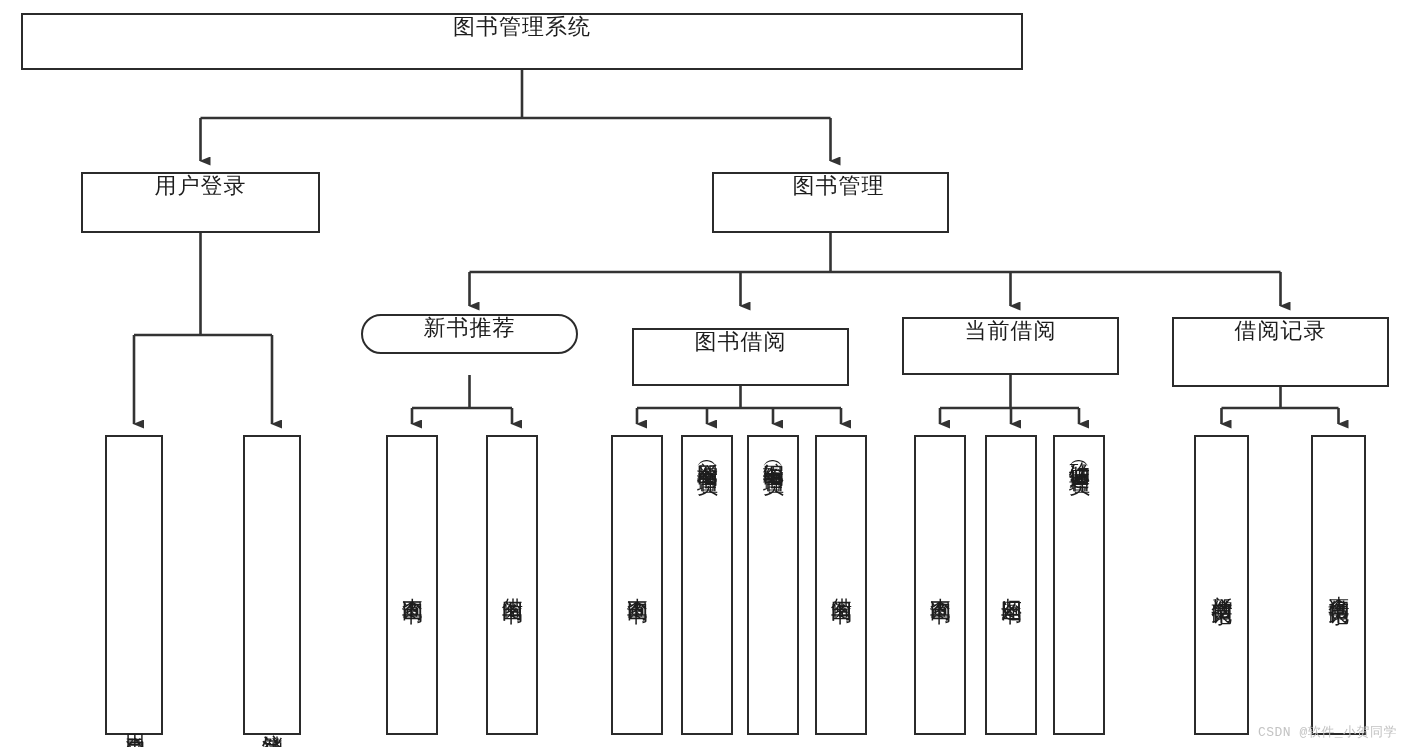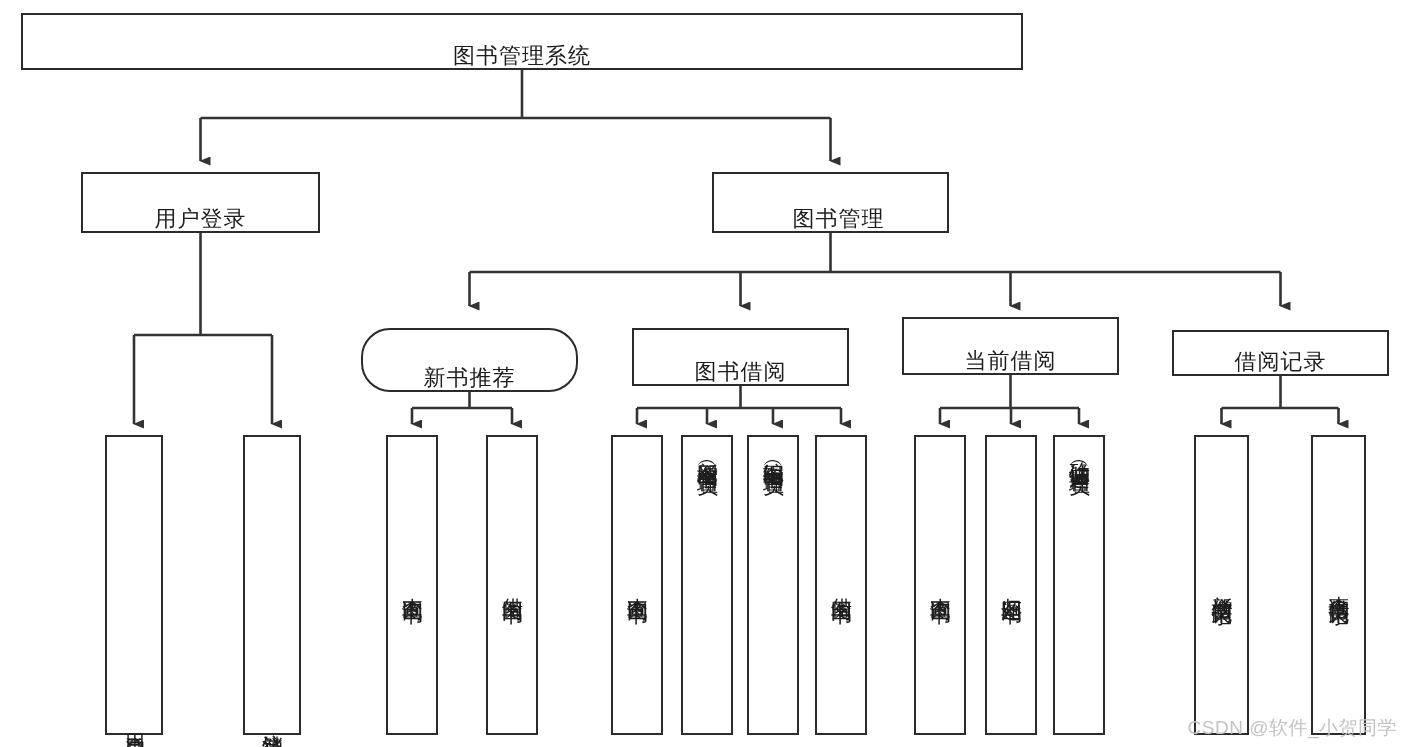--- a/index.html
+++ b/index.html
@@ -22,21 +22,21 @@
     top: 0;
     width: 1405px;
     height: 747px;
   }
   .node {
     position: absolute;
     box-sizing: border-box;
     background: #ffffff;
     border: 2px solid #2b2b2b;
     display: flex;
-    align-items: flex-end;
+    align-items: flex-start;
     justify-content: center;
     z-index: 2;
   }
   .node-h .node-label {
     font-size: 22px;
     line-height: 1.1;
     color: #1d1d1d;
     letter-spacing: 1px;
     white-space: nowrap;
   }
@@ -58,26 +58,26 @@
   .node-v.align-mid {
     align-items: center;
   }
   .node-v.align-bottom {
     align-items: flex-end;
   }
   #watermark {
     position: absolute;
     right: 8px;
     bottom: 6px;
-    font-size: 19px;
+    font-size: 13px;
     color: #c3c3c3;
     letter-spacing: 0.5px;
     white-space: nowrap;
     z-index: 5;
-    font-family: Liberation Sans, sans-serif;
+    font-family: Liberation Mono, monospace;
   }
 </style>
 </head>
 <body>
 
 <div id="canvas">
 
   <svg id="wires" viewBox="0 0 1405 747" width="1405" height="747" aria-hidden="true">
     <defs>
       <marker id="arrowhead" markerWidth="9" markerHeight="11" refX="4.5" refY="10" orient="auto" markerUnits="userSpaceOnUse">
@@ -124,30 +124,30 @@
   <div id="nodes">
       <div class="node node-h" style="left: 21px; top: 13px; width: 1002px; height: 57px;">
         <span class="node-label">图书管理系统</span>
       </div>
       <div class="node node-h" style="left: 81px; top: 172px; width: 239px; height: 61px;">
         <span class="node-label">用户登录</span>
       </div>
       <div class="node node-h" style="left: 712px; top: 172px; width: 237px; height: 61px; padding-left: 16px;">
         <span class="node-label">图书管理</span>
       </div>
-      <div class="node node-h" style="left: 361px; top: 328px; width: 217px; height: 64px; border-radius: 29px;">
+      <div class="node node-h" style="left: 361px; top: 314px; width: 217px; height: 40px; border-radius: 29px;">
         <span class="node-label">新书推荐</span>
       </div>
       <div class="node node-h" style="left: 632px; top: 328px; width: 217px; height: 58px;">
         <span class="node-label">图书借阅</span>
       </div>
       <div class="node node-h" style="left: 902px; top: 317px; width: 217px; height: 58px;">
         <span class="node-label">当前借阅</span>
       </div>
-      <div class="node node-h" style="left: 1172px; top: 330px; width: 217px; height: 46px;">
+      <div class="node node-h" style="left: 1172px; top: 317px; width: 217px; height: 70px;">
         <span class="node-label">借阅记录</span>
       </div>
       <div class="node node-v align-bottom" style="left: 105px; top: 435px; width: 58px; height: 300px;">
         <span class="node-label">用户登录</span>
       </div>
       <div class="node node-v align-bottom" style="left: 243px; top: 435px; width: 58px; height: 300px;">
         <span class="node-label">注销登录</span>
       </div>
       <div class="node node-v align-mid" style="left: 386px; top: 435px; width: 52px; height: 300px;">
         <span class="node-label">查询图书</span>

